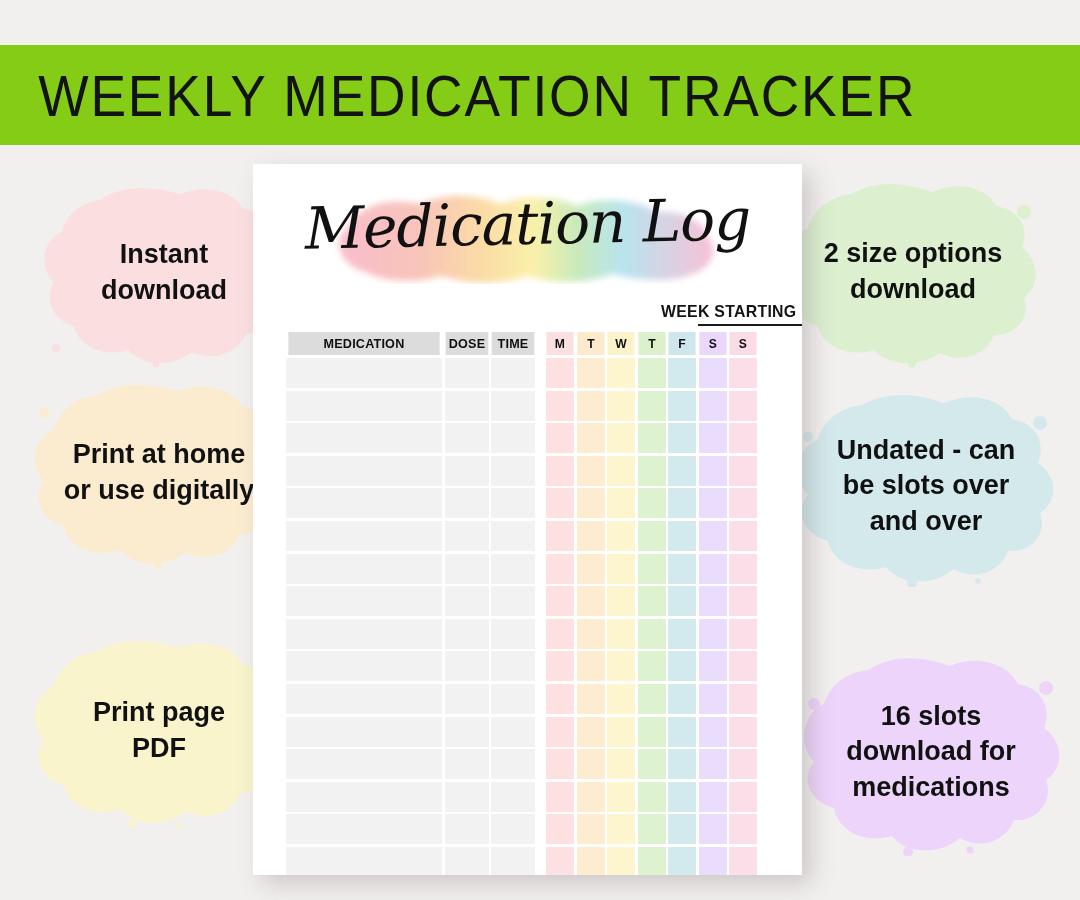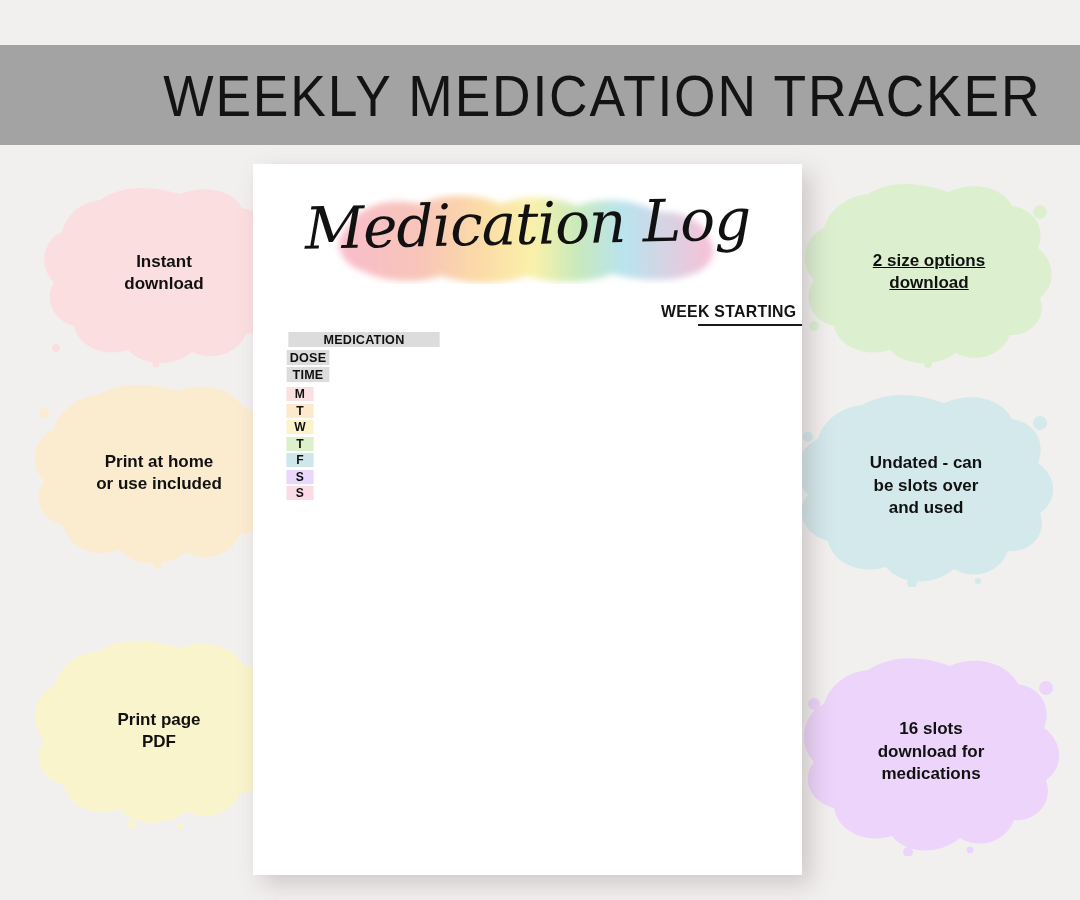--- a/index.html
+++ b/index.html
@@ -17,24 +17,24 @@
     position: relative;
   }
 
   
   #banner {
     position: absolute;
     left: 0;
     top: 45px;
     width: 1080px;
     height: 100px;
-    background: #a3a3a3;
+    background: #84cc16;
     display: flex;
     align-items: center;
-    justify-content: flex-end;
+    justify-content: flex-start;
   }
 
   #banner-title {
     font-family: "Liberation Sans", sans-serif;
     font-size: 58px;
     font-weight: 400;
     letter-spacing: 2px;
     color: #131313;
     transform: scaleX(0.92);
     white-space: nowrap;
@@ -54,30 +54,30 @@
     left: 0; top: 0;
     width: 100%;
     height: 100%;
   }
 
   .blob-text {
     position: relative;
     z-index: 3;
     font-family: "Liberation Sans", sans-serif;
     font-weight: bold;
-    font-size: 17px;
+    font-size: 27px;
     line-height: 1.32;
     color: #111111;
     padding: 0 6px;
   }
 
   #blob-instant-download { left: 38px;  top: 178px; width: 252px; height: 190px; }
   #blob-print-home       { left: 28px;  top: 377px; width: 262px; height: 192px; }
   #blob-single-page      { left: 30px;  top: 632px; width: 258px; height: 198px; }
-  #blob-two-sizes        { left: 800px; top: 176px; width: 258px; height: 192px; text-decoration: underline; }
+  #blob-two-sizes        { left: 784px; top: 176px; width: 258px; height: 192px; }
   #blob-undated          { left: 792px; top: 385px; width: 268px; height: 202px; }
   #blob-16-slots         { left: 798px; top: 648px; width: 266px; height: 208px; }
 
   
   #page-card {
     position: absolute;
     left: 253px;
     top: 164px;
     width: 549px;
     height: 711px;
@@ -148,21 +148,20 @@
     margin: 2px 0 0 33px;
     width: 484px;
   }
 
   .t-row {
     display: flex;
     align-items: stretch;
     gap: 2.5px;
     margin-bottom: 2.6px;
     height: 30px;
-    flex-direction: column;
   }
 
   #tracker .head-row { height: 23px; margin-bottom: 3px; }
 
   .c-med  { width: 156px; }
   .c-dose { width: 44px; }
   .c-time { width: 44px; }
   .c-day  { width: 28px; }
 
   .head-row > div {
@@ -233,21 +232,21 @@
     <path d="M70 18 C96 2 128 8 150 14 C176 4 206 12 214 30 C238 34 248 54 240 72
              C258 86 258 108 242 120 C250 140 232 158 212 157 C204 178 178 186 158 175
              C138 192 106 190 92 173 C66 182 40 170 36 149 C12 143 4 120 16 104
              C0 88 6 60 26 52 C32 32 50 20 70 18 Z" fill="#fbecd0"></path>
     <circle cx="242" cy="36" r="7" fill="#fbecd0"></circle>
     <circle cx="252" cy="132" r="5" fill="#fbecd0"></circle>
     <circle cx="16" cy="36" r="5" fill="#fbecd0"></circle>
     <circle cx="130" cy="188" r="4" fill="#fbecd0"></circle>
   </svg>
   <div class="blob-text">
-    <span>Print at home</span><br><span>or use included</span>
+    <span>Print at home</span><br><span>or use digitally</span>
   </div>
 </div>
 
 <div class="blob" id="blob-single-page">
   <svg class="blob-shape" viewBox="0 0 258 198" preserveAspectRatio="none">
     <path d="M66 20 C92 4 126 8 148 16 C174 6 204 14 212 32 C236 36 246 56 238 74
              C256 88 256 112 240 124 C248 144 230 162 210 161 C202 182 176 190 156 179
              C136 196 104 194 90 177 C64 186 38 174 34 153 C10 147 2 124 14 108
              C-2 92 4 62 24 54 C30 34 46 22 66 20 Z" fill="#f9f4cc"></path>
     <circle cx="238" cy="38" r="7" fill="#f9f4cc"></circle>
@@ -280,21 +279,21 @@
     <path d="M70 20 C98 4 130 10 152 18 C180 6 210 14 220 34 C244 38 254 58 246 78
              C266 92 266 116 248 128 C256 150 238 168 216 166 C208 188 182 196 162 184
              C140 202 108 200 94 182 C68 190 40 178 36 156 C12 150 2 126 16 110
              C-2 92 6 62 26 54 C32 34 50 22 70 20 Z" fill="#d3e9ec"></path>
     <circle cx="248" cy="38" r="7" fill="#d3e9ec"></circle>
     <circle cx="16" cy="52" r="5" fill="#d3e9ec"></circle>
     <circle cx="120" cy="198" r="5" fill="#d3e9ec"></circle>
     <circle cx="186" cy="196" r="3" fill="#d3e9ec"></circle>
   </svg>
   <div class="blob-text">
-    <span>Undated - can</span><br><span>be slots over</span><br><span>and used</span>
+    <span>Undated - can</span><br><span>be slots over</span><br><span>and over</span>
   </div>
 </div>
 
 <div class="blob" id="blob-16-slots">
   <svg class="blob-shape" viewBox="0 0 266 208" preserveAspectRatio="none">
     <path d="M70 22 C98 4 130 10 152 18 C180 6 210 16 220 36 C244 40 254 60 246 80
              C266 94 266 120 248 132 C256 154 238 174 216 172 C208 194 182 202 162 190
              C140 208 108 206 94 188 C68 196 40 184 36 160 C12 154 2 130 16 114
              C-2 96 6 64 26 56 C32 36 50 24 70 22 Z" fill="#edd4fb"></path>
     <circle cx="248" cy="40" r="7" fill="#edd4fb"></circle>

